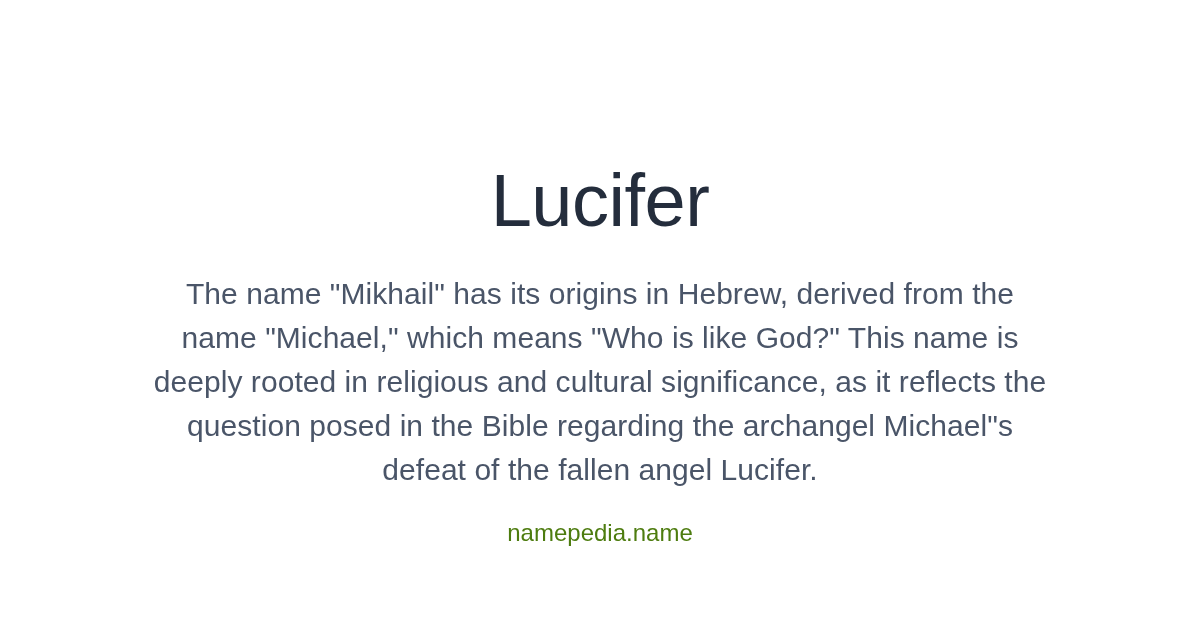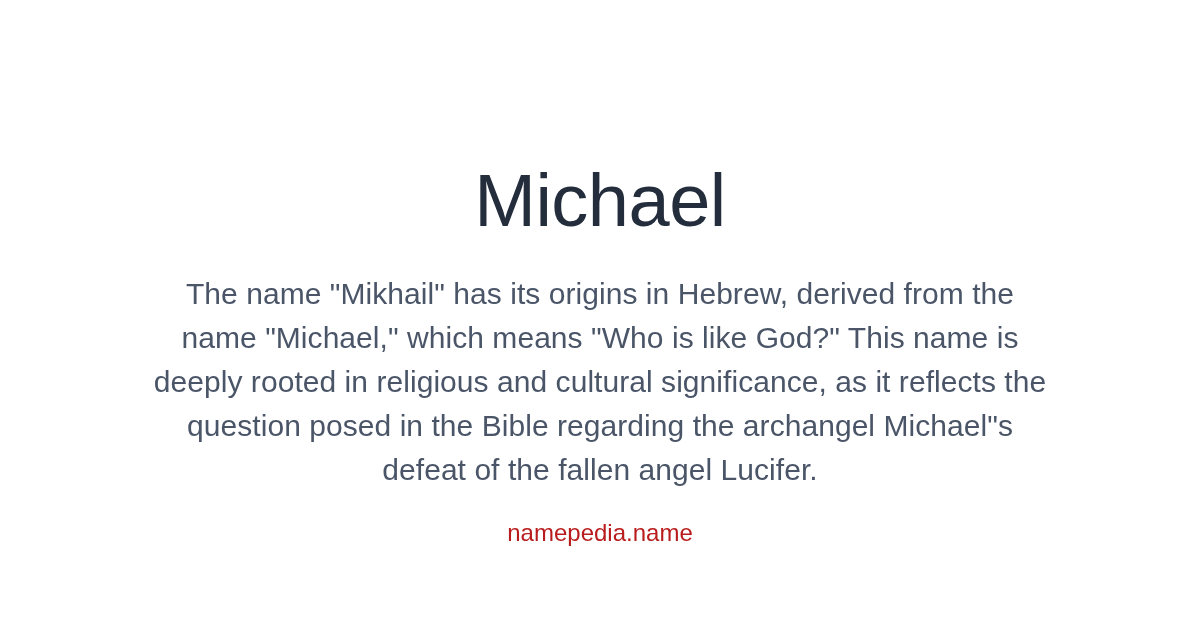--- a/index.html
+++ b/index.html
@@ -60,30 +60,30 @@
   }
 
   .site-link {
     position: absolute;
     top: 519px;
     left: 50%;
     transform: translateX(-50%);
     font-size: 24px;
     font-weight: 400;
     line-height: 1.2;
-    color: #b91c1c;
+    color: #4d7c0f;
     text-decoration: none;
     text-align: center;
     white-space: nowrap;
   }
 </style>
 </head>
 <body>
 
 <div class="og-card">
 
-  <h1 class="name-title">Michael</h1>
+  <h1 class="name-title">Lucifer</h1>
 
   <p class="description">The name "Mikhail" has its origins in Hebrew, derived from the name "Michael," which means "Who is like God?" This name is deeply rooted in religious and cultural significance, as it reflects the question posed in the Bible regarding the archangel Michael"s defeat of the fallen angel Lucifer.</p>
 
   <a class="site-link">namepedia.name</a>
 
 </div>
 
 </body></html>

